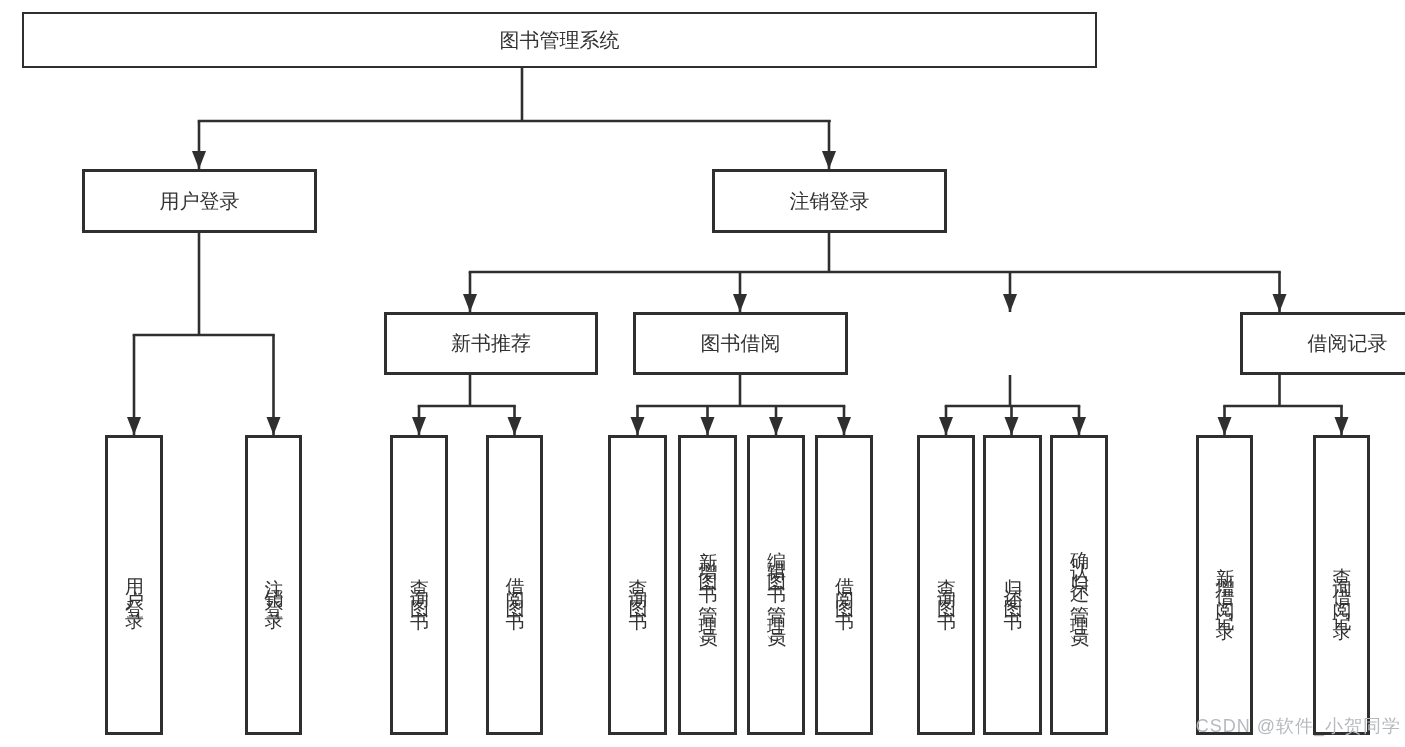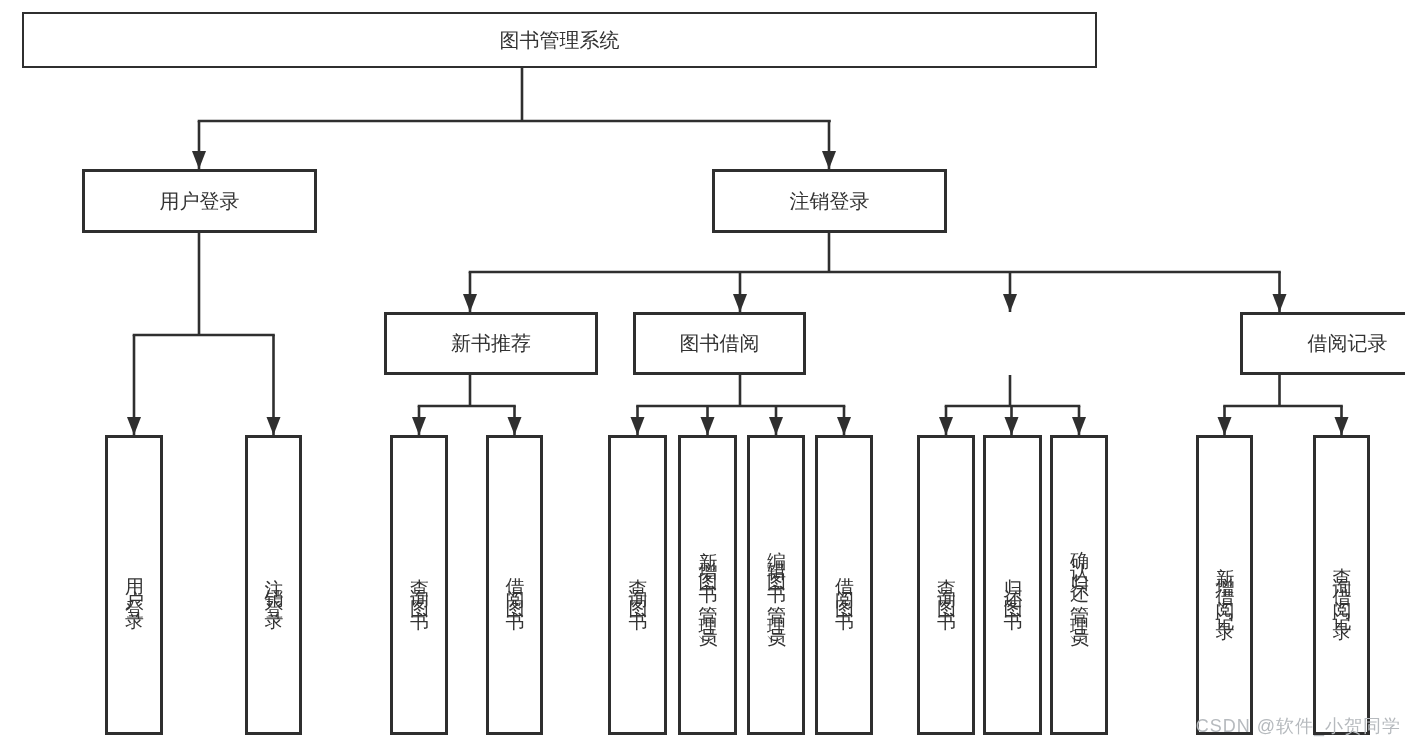--- a/index.html
+++ b/index.html
@@ -107,21 +107,21 @@
       <line x1="1341.5" y1="406" x2="1341.5" y2="435" marker-end="url(#arrow)"></line>
     </g>
   </svg>
 
   <div class="box root" style="left:22px;top:12px;width:1075px;height:56px">图书管理系统</div>
 
   <div class="box" style="left:82px;top:169px;width:235px;height:64px">用户登录</div>
   <div class="box" style="left:712px;top:169px;width:235px;height:64px">注销登录</div>
 
   <div class="box" style="left:384px;top:312px;width:214px;height:63px">新书推荐</div>
-  <div class="box" style="left:633px;top:312px;width:173px;height:63px">图书借阅</div>
+  <div class="box" style="left:633px;top:312px;width:215px;height:63px">图书借阅</div>
   <div class="box" style="left:1240px;top:312px;width:215px;height:63px">借阅记录</div>
 
   <div class="box" style="left:105px;top:435px;width:58px;height:300px">
     <span class="vtext">用户登录</span>
   </div>
   <div class="box" style="left:245px;top:435px;width:57px;height:300px">
     <span class="vtext">注销登录</span>
   </div>
 
   <div class="box" style="left:390px;top:435px;width:58px;height:300px">

